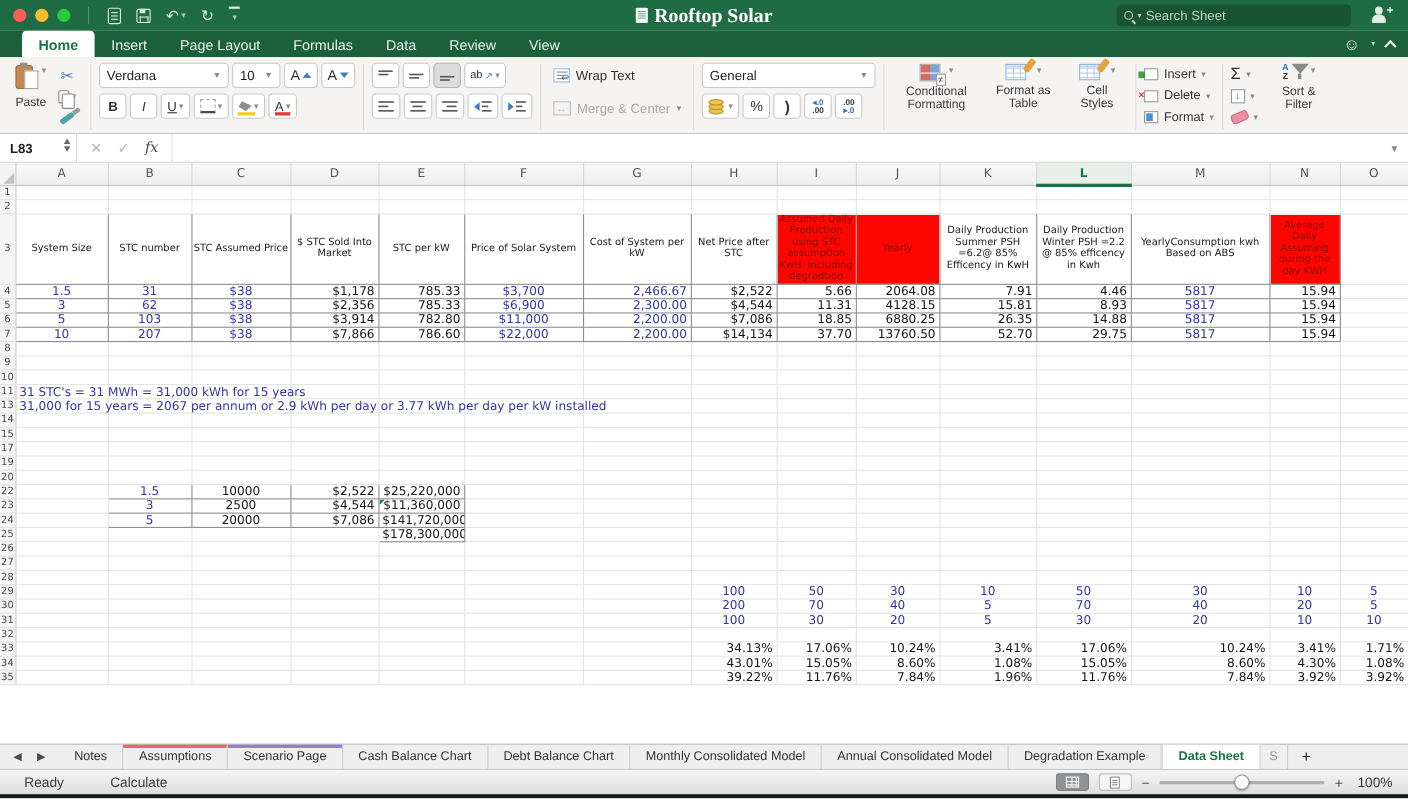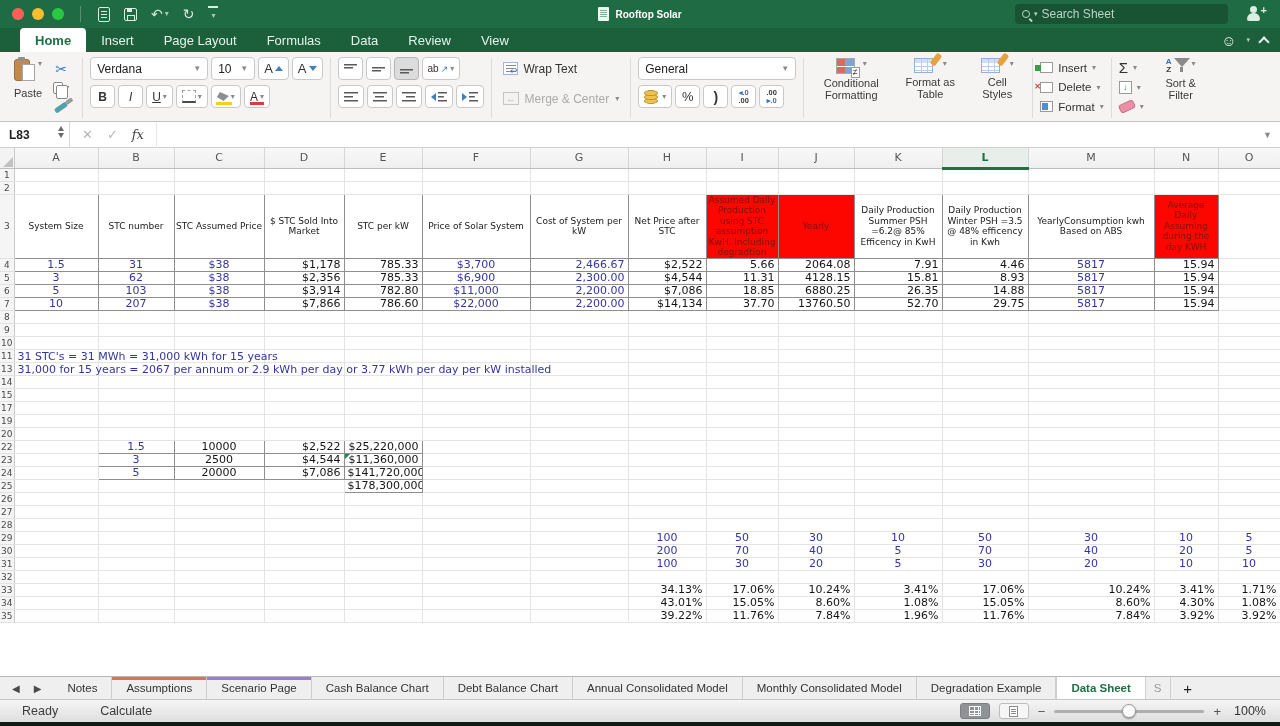--- a/index.html
+++ b/index.html
@@ -17,21 +17,21 @@
   .ic-page::before{content:"";position:absolute;left:2px;top:3px;width:6px;height:1.5px;background:#DCEDE2;box-shadow:0 3px 0 #DCEDE2,0 6px 0 #DCEDE2;}
   .ic-save{width:13px;height:13px;border:1.5px solid #DCEDE2;border-radius:2px;position:relative;}
   .ic-save::before{content:"";position:absolute;left:2px;top:-1px;width:5px;height:4px;background:#DCEDE2;}
   .ic-save::after{content:"";position:absolute;left:2px;bottom:0;width:6px;height:4px;border:1.5px solid #DCEDE2;border-bottom:none;}
   .qcaret{font-size:8px;color:#A9C8B4;}
   .ic-custom{display:flex;flex-direction:column;align-items:center;gap:1px;}
   .ic-custom i{display:block;width:10px;height:2px;background:#DCEDE2;}
   .title-center{position:absolute;left:0;right:0;top:0;height:28px;display:flex;align-items:center;justify-content:center;gap:6px;pointer-events:none;}
   .ic-doc{width:11px;height:14px;background:#EFF7F1;border-radius:1px;position:relative;}
   .ic-doc::before{content:"";position:absolute;left:2px;top:3px;width:7px;height:1px;background:#7FAE92;box-shadow:0 2px 0 #7FAE92,0 4px 0 #7FAE92,0 6px 0 #7FAE92;}
-  .wtitle{color:#FFFFFF;font-size:10px;font-weight:700;}
+  .wtitle{color:#FFFFFF;font-size:18px;font-weight:700;font-family:Liberation Serif, serif;}
   .search{position:absolute;right:52px;top:4px;width:213px;height:20px;background:rgba(0,0,0,.22);border-radius:4px;display:flex;align-items:center;padding:0 7px;gap:4px;}
   .mag{width:8px;height:8px;border:1.5px solid #BFD6C7;border-radius:50%;position:relative;flex:none;}
   .mag::after{content:"";position:absolute;left:7px;top:7px;width:4px;height:1.5px;background:#BFD6C7;transform:rotate(45deg);transform-origin:0 0;}
   .search .ph{color:#BCD3C4;font-size:12px;}
   .search .scaret{color:#BCD3C4;font-size:7px;}
   .share{position:absolute;right:14px;top:5px;width:20px;height:18px;background:none;border:none;padding:0;}
   .share .head{position:absolute;left:4px;top:1px;width:7px;height:7px;border-radius:50%;background:#DCEDE2;}
   .share .body{position:absolute;left:1px;top:8px;width:13px;height:8px;border-radius:6px 6px 2px 2px;background:#DCEDE2;}
   .share .plus{position:absolute;right:-1px;top:0;color:#DCEDE2;font-size:11px;font-weight:700;line-height:11px;}
 
@@ -573,21 +573,21 @@
             <td class="x h">STC number</td>
             <td class="x h">STC Assumed Price</td>
             <td class="x h">$ STC Sold Into Market</td>
             <td class="x h">STC per kW</td>
             <td class="x h">Price of Solar System</td>
             <td class="x h">Cost of System per kW</td>
             <td class="x h">Net Price after STC</td>
             <td class="x h red">Assumed Daily Production using STC assumption KwH. Including degradtion</td>
             <td class="x h red">Yearly</td>
             <td class="x h">Daily Production Summer PSH =6.2@ 85% Efficency in KwH</td>
-            <td class="x h">Daily Production Winter PSH =3.5 @ 48% efficency in Kwh</td>
+            <td class="x h">Daily Production Winter PSH =2.2 @ 85% efficency in Kwh</td>
             <td class="x h">YearlyConsumption kwh Based on ABS</td>
             <td class="x h red">Average Daily Assuming during the day KWH</td>
             <td class=""></td>
           </tr>
           <tr style="height:13px">
             <th class="gut">4</th>
             <td class="x b c">1.5</td>
             <td class="x b c">31</td>
             <td class="x b c">$38</td>
             <td class="x r">$1,178</td>
@@ -1114,24 +1114,24 @@
           <i class="stripe" style="background: rgb(155, 126, 200);"></i>
           <span>Scenario Page</span>
         </span>
         <span class="stab">
           <span>Cash Balance Chart</span>
         </span>
         <span class="stab">
           <span>Debt Balance Chart</span>
         </span>
         <span class="stab">
+          <span>Monthly Consolidated Model</span>
+        </span>
+        <span class="stab">
           <span>Annual Consolidated Model</span>
-        </span>
-        <span class="stab">
-          <span>Monthly Consolidated Model</span>
         </span>
         <span class="stab">
           <span>Degradation Example</span>
         </span>
         <span class="stab active">
           <span>Data Sheet</span>
         </span>
         <span class="stab part">
           <span>S</span>
         </span>

